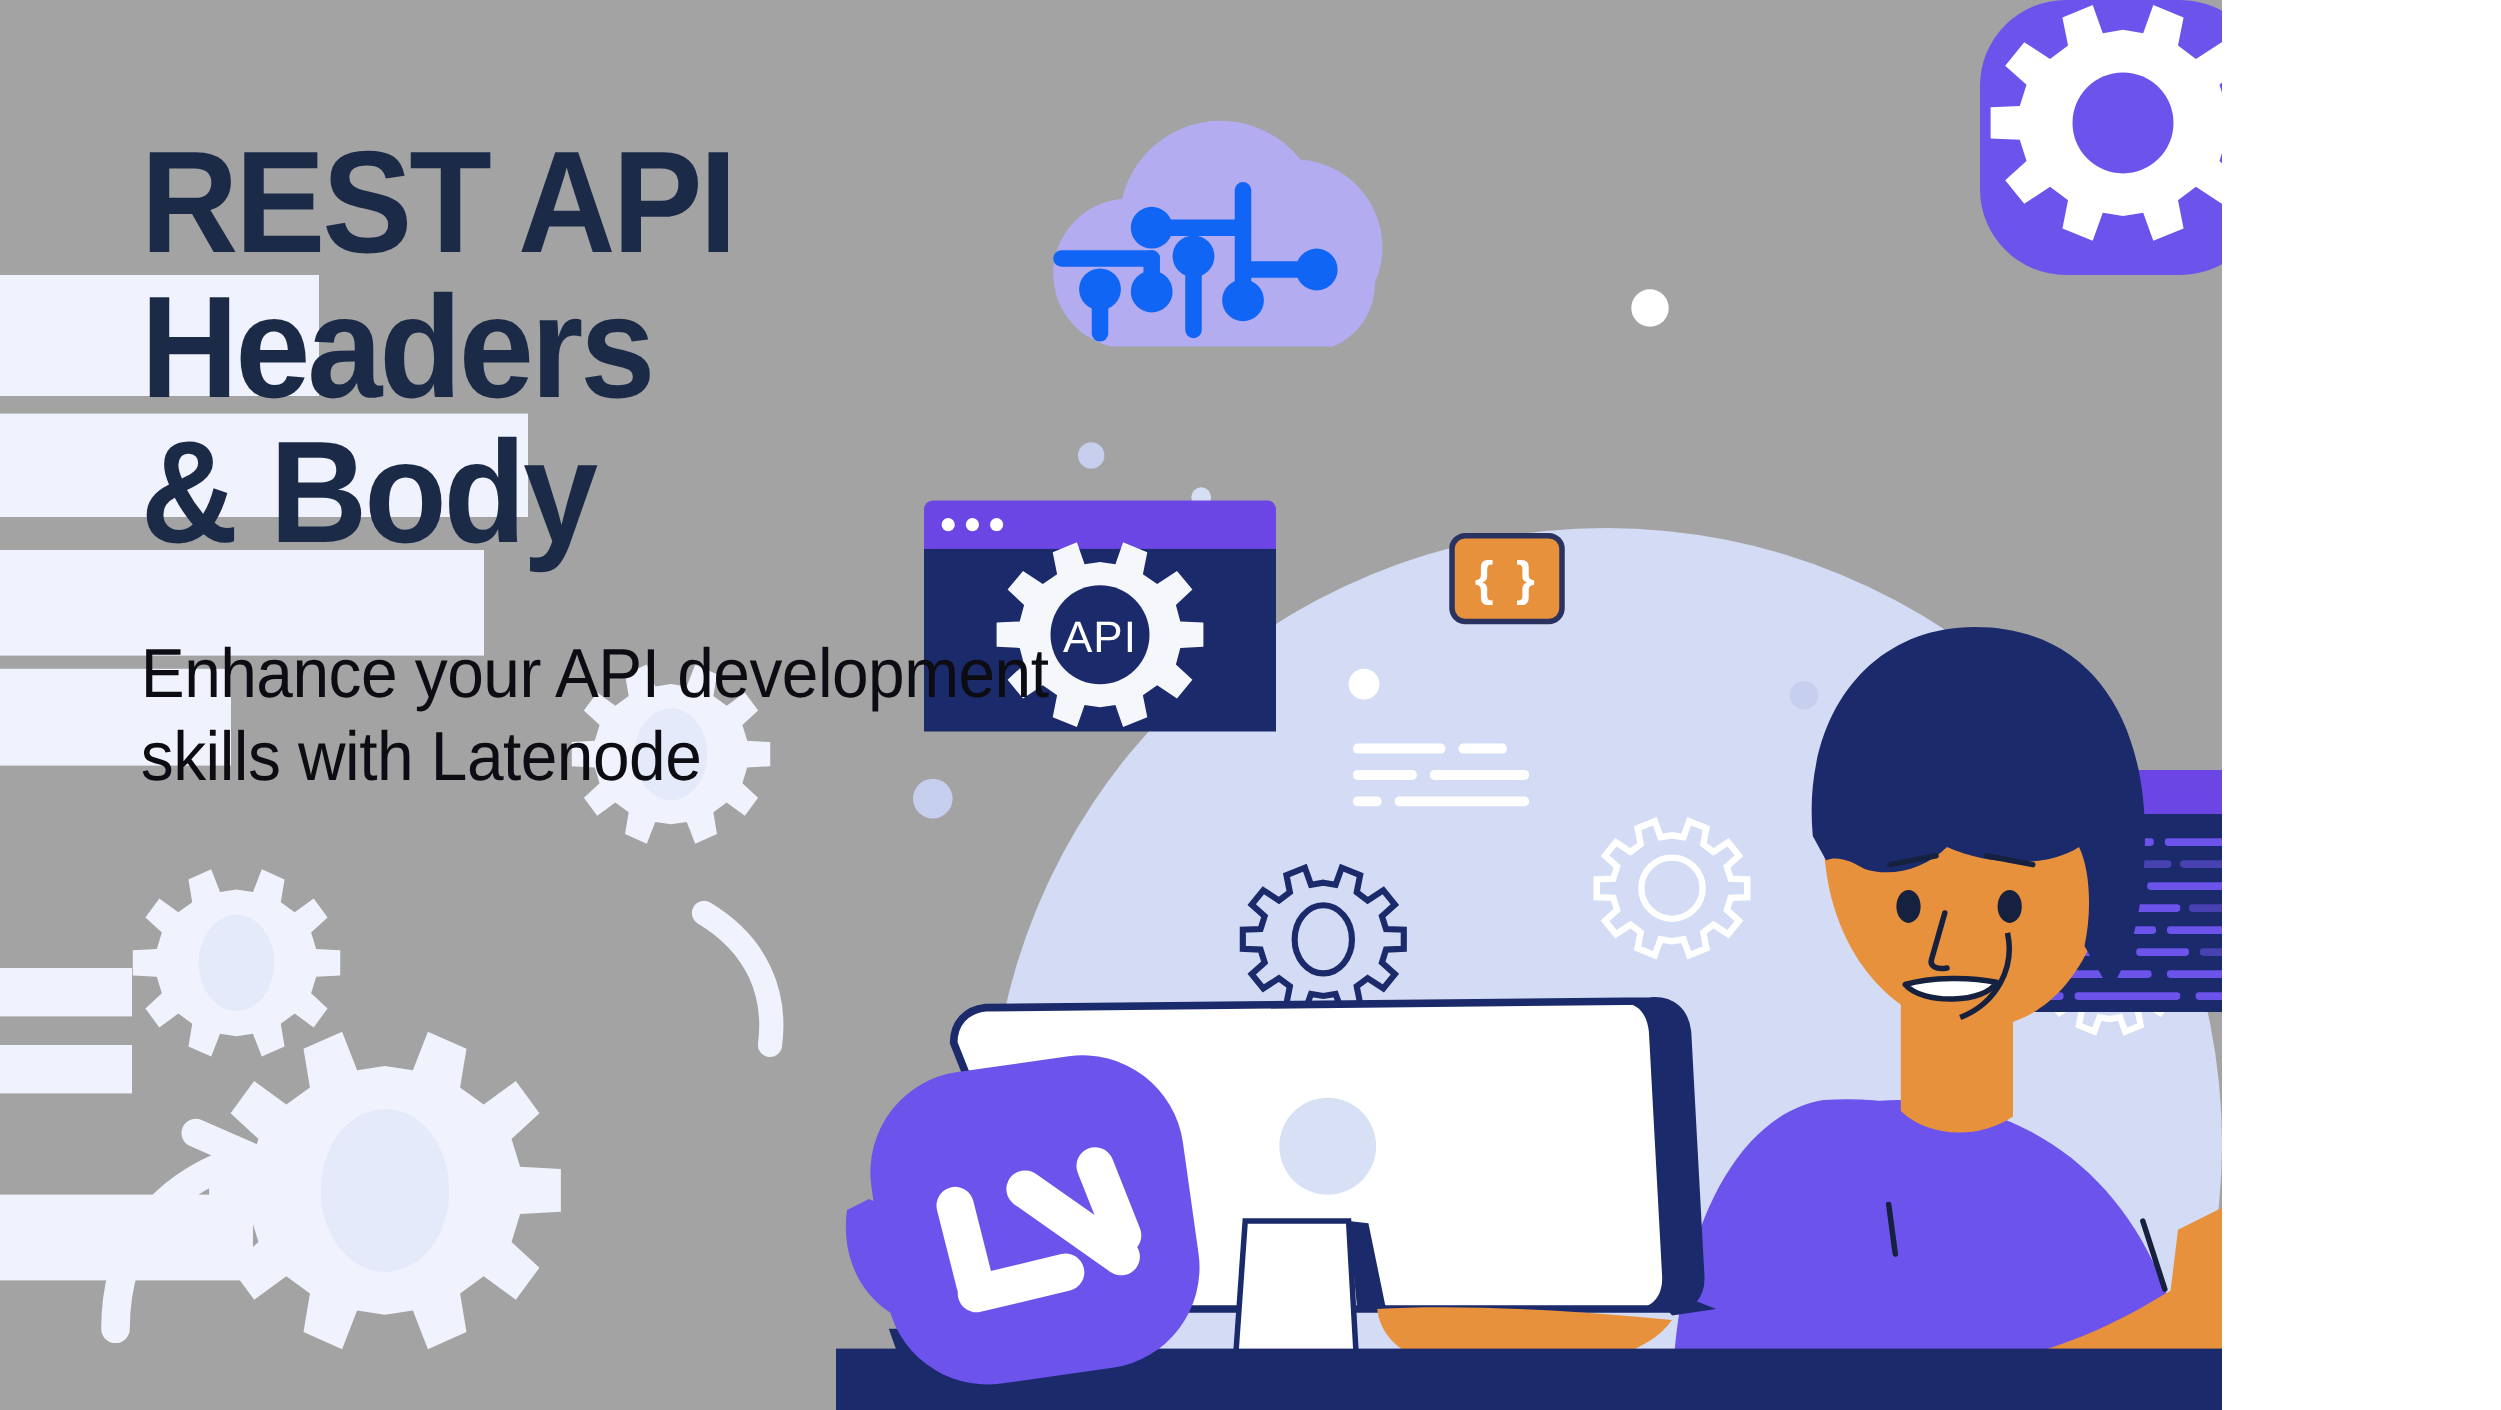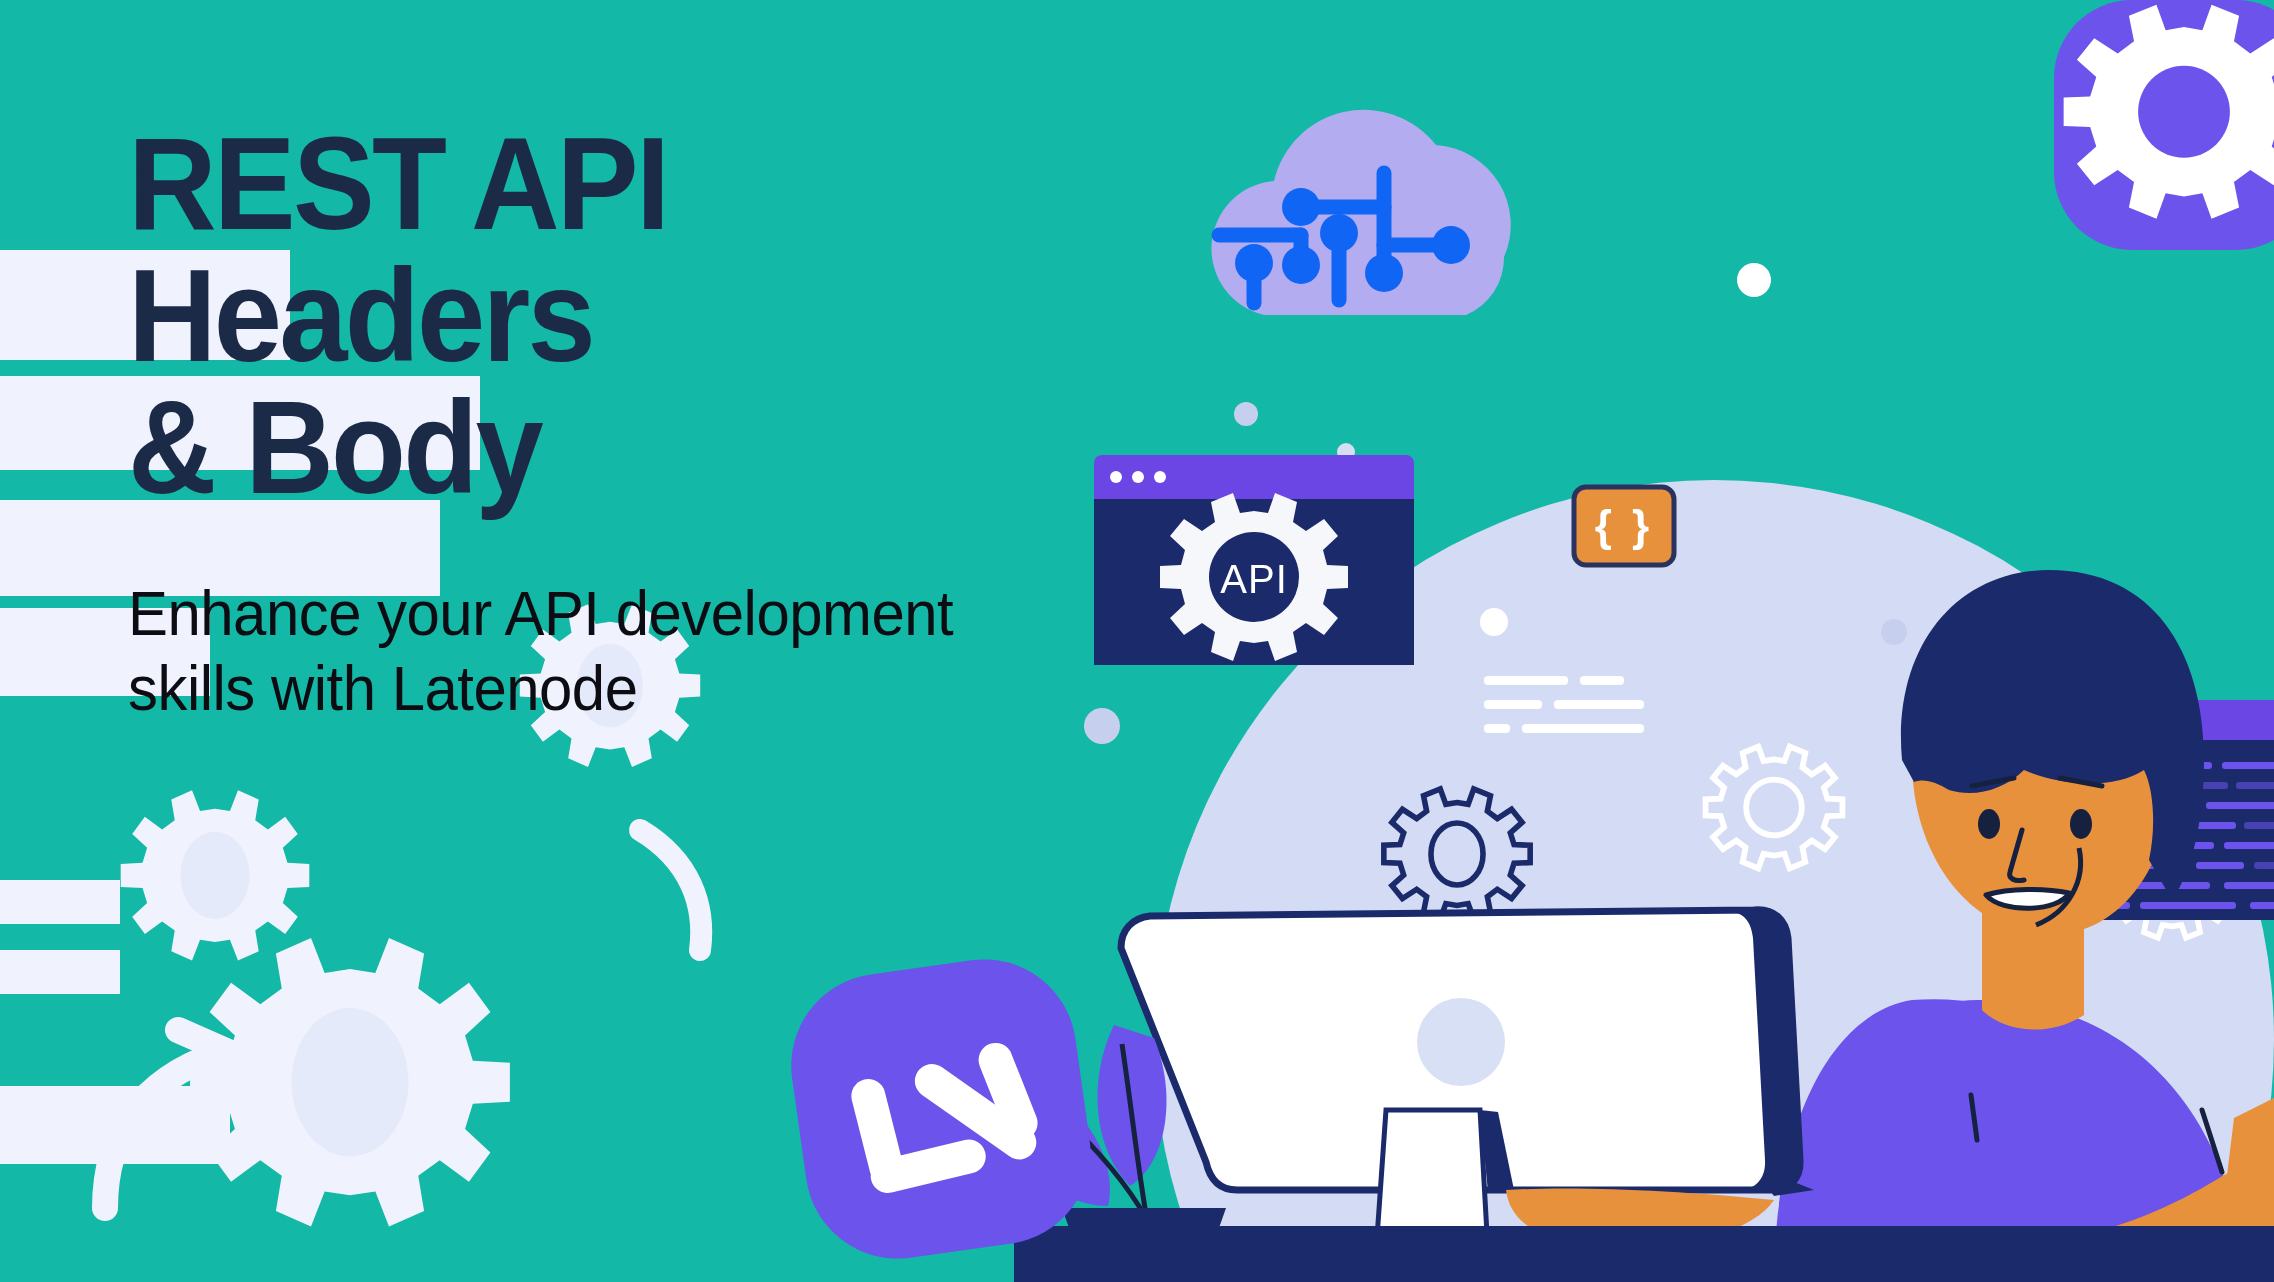--- a/index.html
+++ b/index.html
@@ -3,22 +3,22 @@
 <meta charset="utf-8">
 <style>
   * { margin:0; padding:0; box-sizing:border-box; }
   html, body {
     width:2274px; height:1282px;
     overflow:hidden;
     font-family:"Liberation Sans", sans-serif;
   }
   #banner {
     position:relative;
-    width:2274px; height:1282px;
-    background:#14b8a6;
+    width:2020px; height:1282px;
+    background:#a3a3a3;
     overflow:hidden;
   }
 
   
   .bgshape { position:absolute; }
 
   
   #text-block {
     position:absolute;
     left:128px; top:118px;

